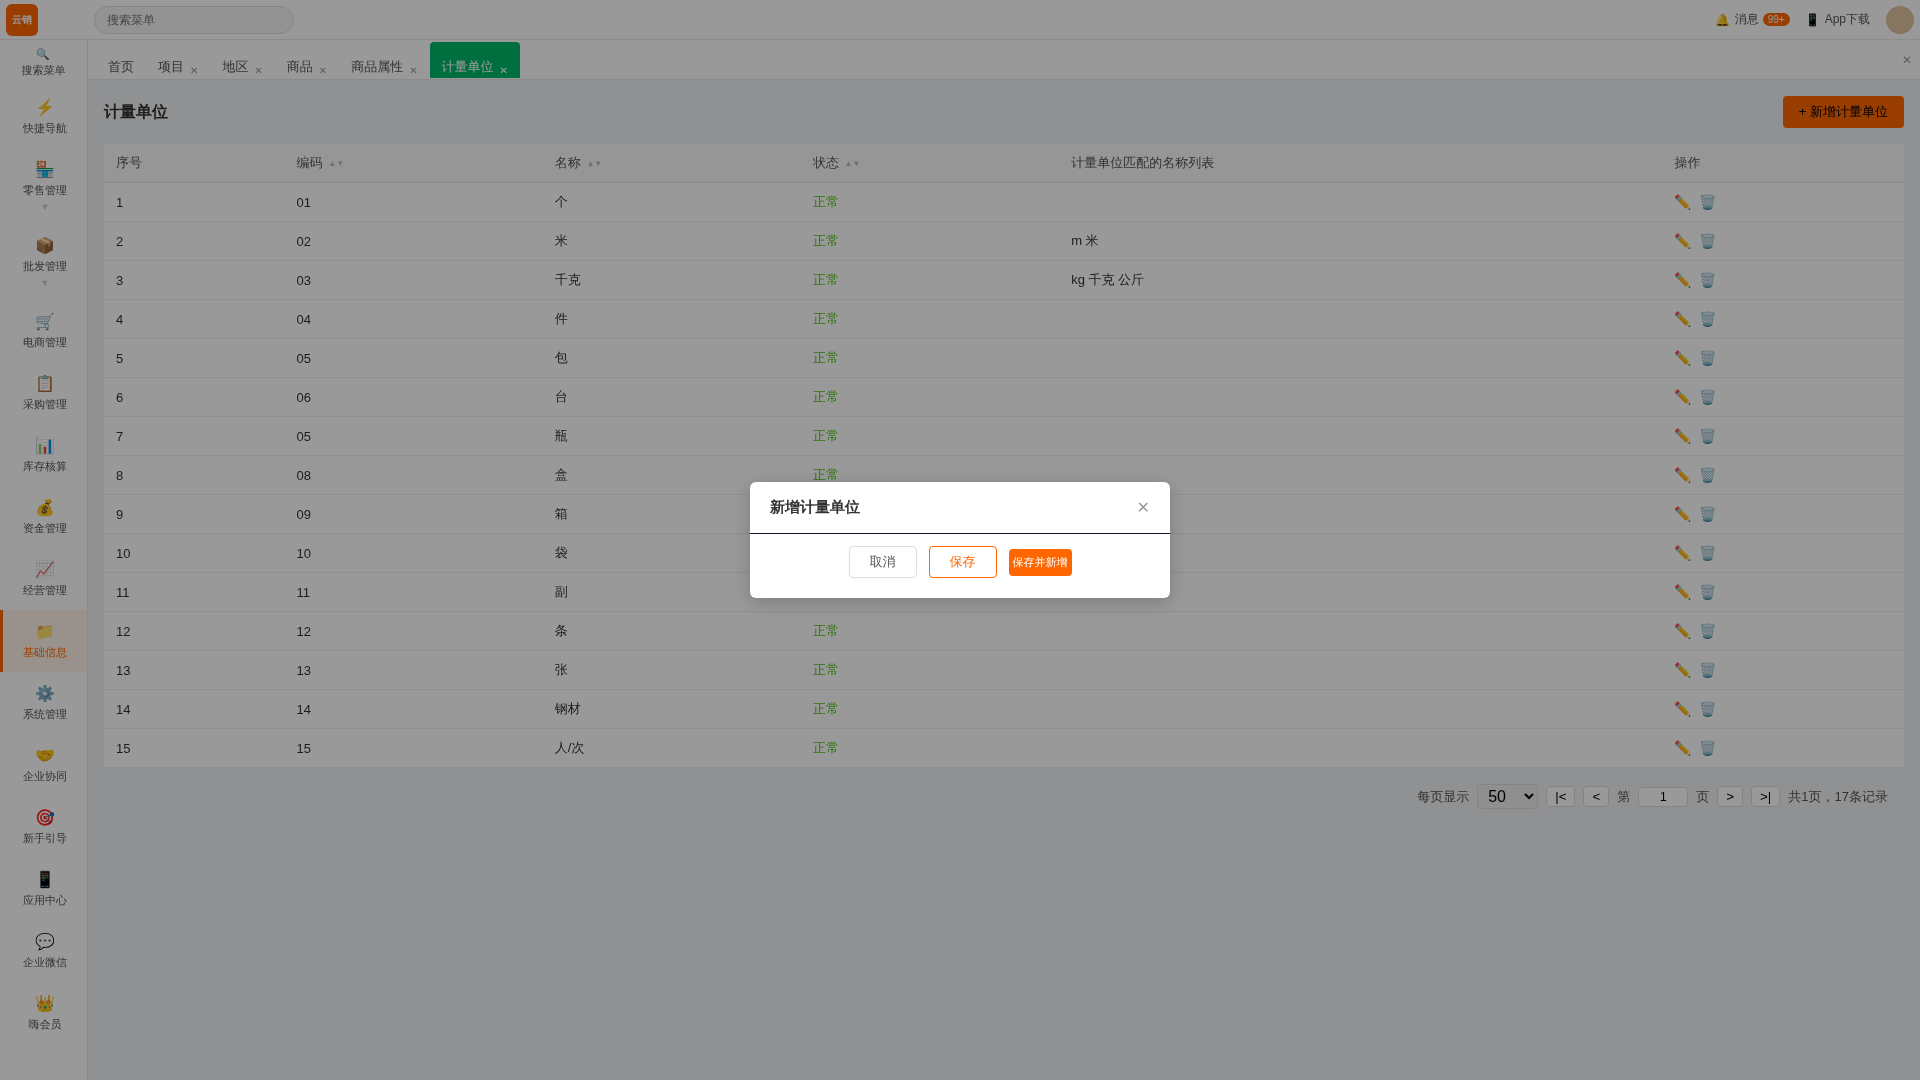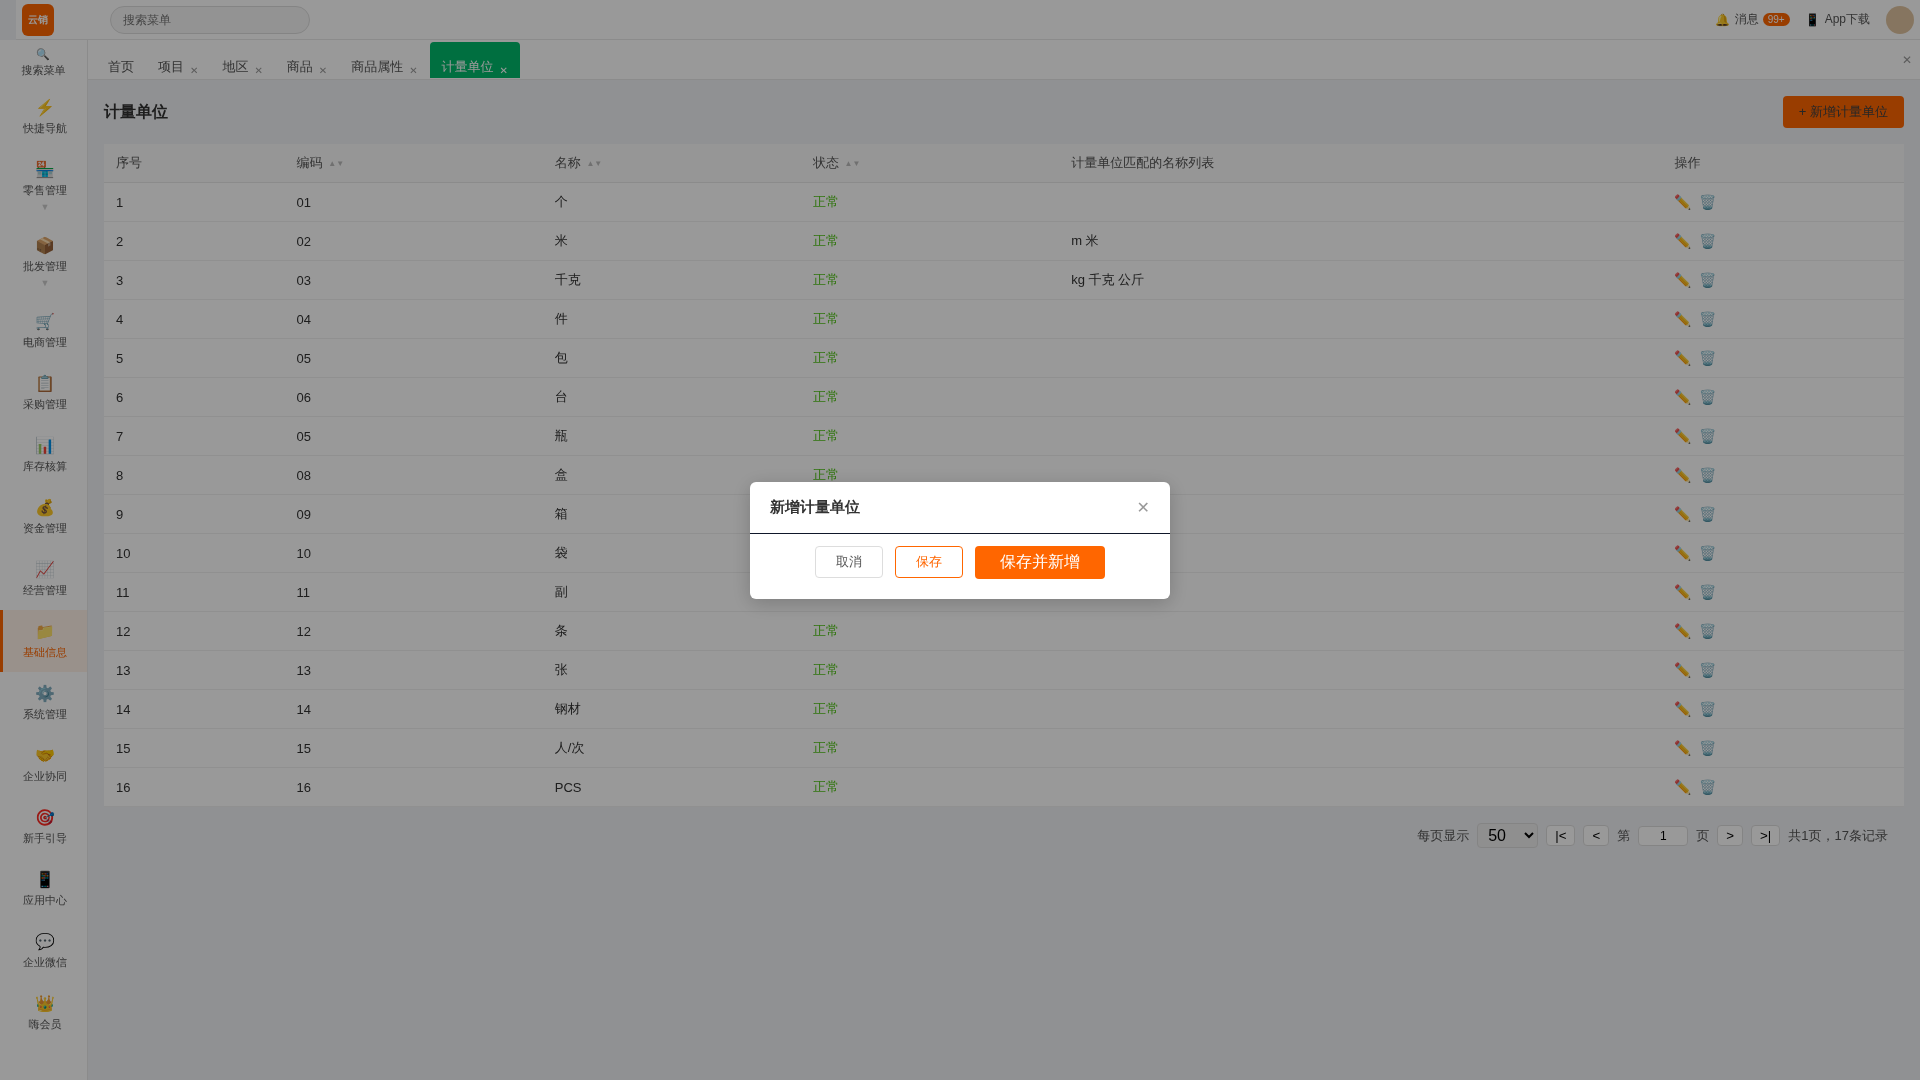--- a/index.html
+++ b/index.html
@@ -1,20 +1,20 @@
 <!DOCTYPE html>
 <html><head>
   <meta charset="utf-8">
   <style>
     * { box-sizing: border-box; margin: 0; padding: 0; }
     body { font-family: "Microsoft YaHei", "PingFang SC", sans-serif; font-size: 13px; background: #f0f2f5; color: #333; overflow: hidden; width: 1920px; height: 1080px; }
 
     
     .app-wrapper { display: flex; flex-direction: column; width: 1920px; height: 1080px; }
-    .top-bar { height: 40px; background: #fff; display: flex; align-items: center; padding: 0 6px; border-bottom: 1px solid #e8e8e8; flex-shrink: 0; margin-left: 16px; }
+    .top-bar { height: 40px; background: #fff; display: flex; align-items: center; padding: 0 6px; border-bottom: 1px solid #e8e8e8; flex-shrink: 0; }
     .main-area { display: flex; flex: 1; overflow: hidden; }
     .sidebar { width: 88px; background: #fff; border-right: 1px solid #e8e8e8; display: flex; flex-direction: column; flex-shrink: 0; }
     .content-area { flex: 1; display: flex; flex-direction: column; overflow: hidden; }
     .tab-bar { height: 40px; background: #fff; display: flex; align-items: center; border-bottom: 1px solid #e8e8e8; padding: 0 8px; flex-shrink: 0; }
     .page-content { flex: 1; padding: 16px; overflow: auto; position: relative; }
 
     
     .logo-area { display: flex; align-items: center; gap: 8px; width: 88px; }
     .logo-icon { width: 32px; height: 32px; background: #f60; border-radius: 6px; display: flex; align-items: center; justify-content: center; color: #fff; font-weight: bold; font-size: 12px; }
     .top-search { flex: 1; display: flex; align-items: center; }
@@ -34,21 +34,21 @@
 
     
     .tab { display: flex; align-items: flex-end; gap: 4px; padding: 0 12px; height: 36px; cursor: pointer; font-size: 13px; color: #555; border-bottom: 2px solid transparent; white-space: nowrap; }
     .tab.active { color: #fff; background: #00b96b; border-radius: 4px 4px 0 0; }
     .tab-close { font-size: 10px; color: #999; margin-left: 2px; }
     .tab.active .tab-close { color: #fff; }
 
     
     .page-header { display: flex; align-items: center; justify-content: space-between; margin-bottom: 16px; }
     .page-title { font-size: 16px; font-weight: bold; color: #333; }
-    .add-btn { background: #f60; color: #404040; border: none; border-radius: 4px; padding: 7px 16px; cursor: pointer; font-size: 13px; }
+    .add-btn { background: #f60; color: #000000; border: none; border-radius: 4px; padding: 7px 16px; cursor: pointer; font-size: 13px; }
 
     
     .data-table { width: 100%; border-collapse: collapse; background: #fff; }
     .data-table th { background: #fafafa; border-bottom: 1px solid #e8e8e8; padding: 10px 12px; font-weight: 500; color: #555; text-align: left; font-size: 13px; }
     .data-table td { border-bottom: 1px solid #f0f0f0; padding: 10px 12px; font-size: 13px; }
     .status-normal { color: #52c41a; }
     .action-icons { display: flex; gap: 8px; }
     .action-icon { color: #999; cursor: pointer; font-size: 14px; }
 
     
@@ -66,21 +66,21 @@
     .modal-close { cursor: pointer; font-size: 16px; color: #999; background: none; border: none; }
     .modal-body { padding: 24px 20px; }
     .form-row { display: flex; align-items: center; margin-bottom: 20px; }
     .form-label { width: 60px; text-align: right; margin-right: 12px; font-size: 13px; color: #555; }
     .required { color: #f60; margin-right: 4px; }
     .form-input { flex: 1; border: none; border-bottom: 1px solid #ddd; padding: 4px 0; font-size: 13px; outline: none; }
     .form-input.focused { border-bottom-color: #f60; }
     .modal-footer { padding: 12px 20px 20px; display: flex; align-items: center; justify-content: center; gap: 12px; }
     .btn-cancel { border: 1px solid #ddd; background: #fff; border-radius: 4px; padding: 6px 20px; cursor: pointer; font-size: 13px; color: #555; }
     .btn-save { border: 1px solid #f60; background: #fff; color: #f60; border-radius: 4px; padding: 6px 20px; cursor: pointer; font-size: 13px; }
-    .btn-save-new { background: #f60; color: #fff; border: none; border-radius: 4px; padding: 6px 25px; cursor: pointer; font-size: 16px; }
+    .btn-save-new { background: #f60; color: #fff; border: none; border-radius: 4px; padding: 6px 4px; cursor: pointer; font-size: 11px; }
 
     .col-sort { display: inline-flex; flex-direction: column; font-size: 8px; color: #bbb; margin-left: 2px; vertical-align: middle; }
   </style>
 </head>
 <body>
 
 <div class="app-wrapper">
 
   <div class="top-bar">
     <div class="logo-area">
@@ -416,33 +416,20 @@
       <td>人/次</td>
       <td class="status-normal">正常</td>
       <td></td>
       <td>
         <div class="action-icons">
           <span class="action-icon">✏️</span>
           <span class="action-icon">🗑️</span>
         </div>
       </td>
     </tr>
-              <tr>
-      <td>16</td>
-      <td>16</td>
-      <td>PCS</td>
-      <td class="status-normal">正常</td>
-      <td></td>
-      <td>
-        <div class="action-icons">
-          <span class="action-icon">✏️</span>
-          <span class="action-icon">🗑️</span>
-        </div>
-      </td>
-    </tr>
             </tbody>
         </table>
 
         <div class="pagination">
           <span>每页显示</span>
           <select class="page-select">
             <option>50</option>
             <option>100</option>
           </select>
           <button class="page-btn">|&lt;</button>

